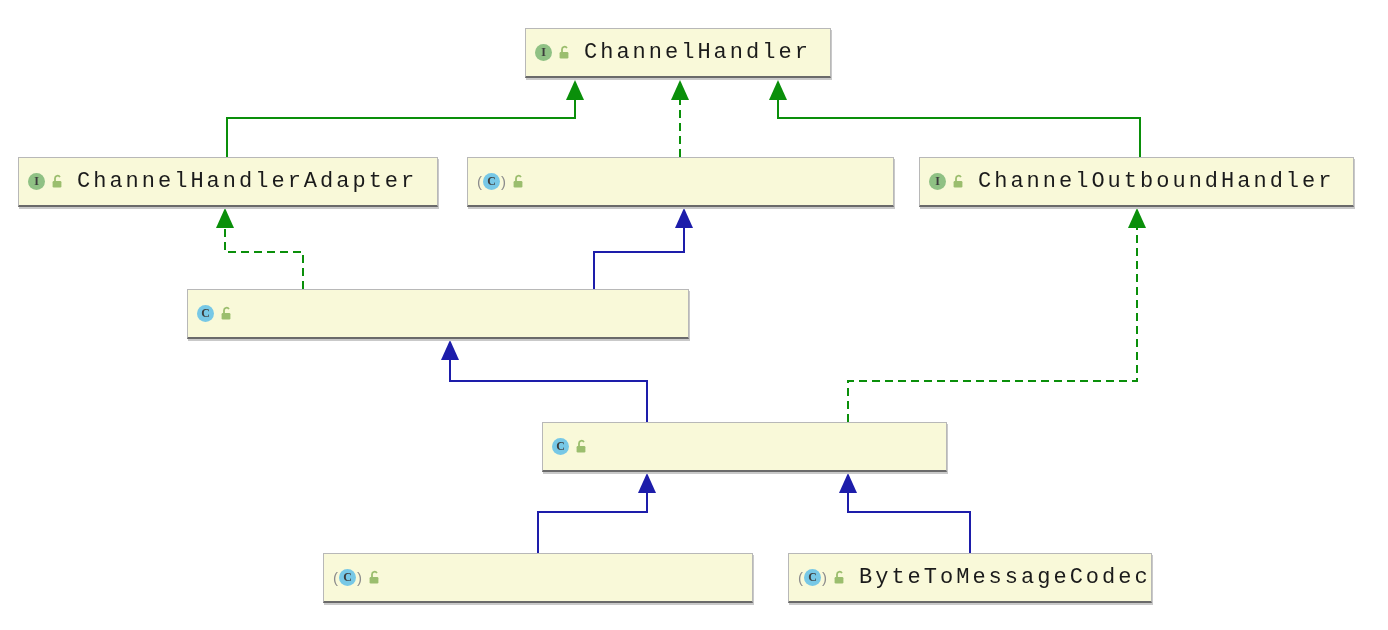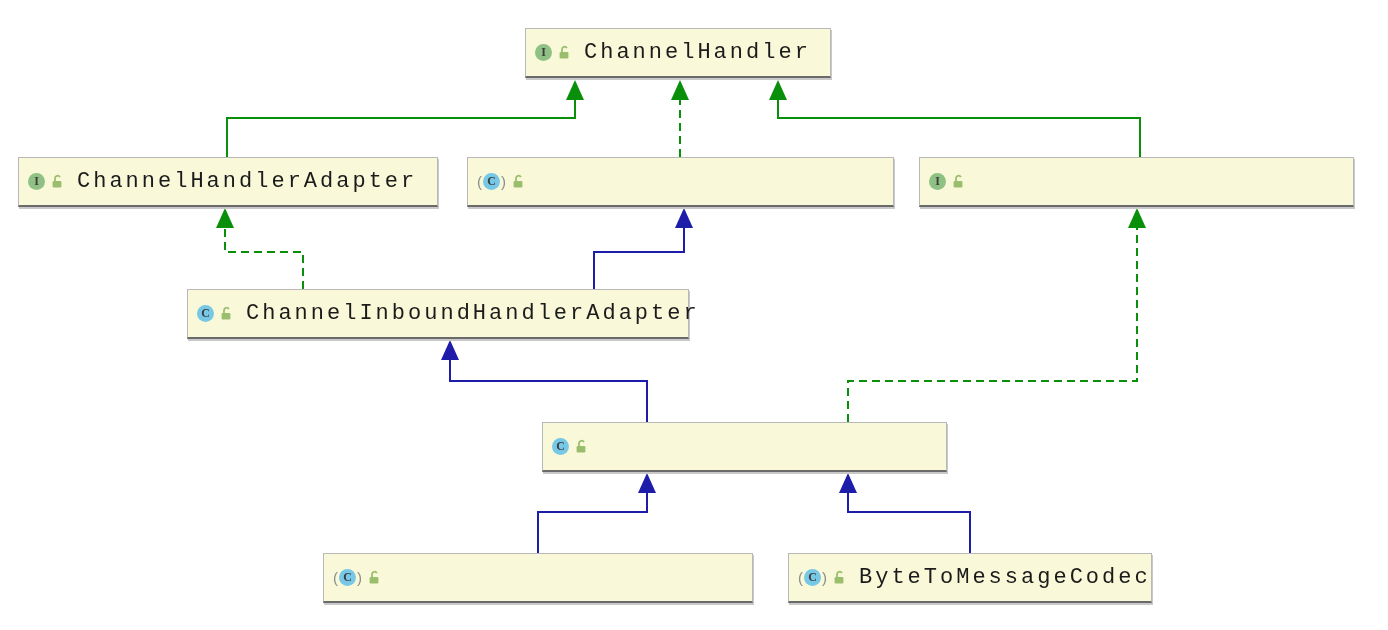--- a/index.html
+++ b/index.html
@@ -105,32 +105,32 @@
       <div class="node" style="left: 919px; top: 157px; width: 435px; height: 50px;">
     <span class="type-icon interface">
 
       <span class="circle">I</span>
 
     </span>
     <svg class="lock" width="14" height="15" viewBox="0 0 14 15">
       <path d="M5 7 V4.2 A2.6 2.6 0 0 1 9.9 3.1" fill="none" stroke="#9bbe6e" stroke-width="1.8"></path>
       <rect x="2.6" y="7" width="8.8" height="6.4" rx="1.2" fill="#9bbe6e"></rect>
     </svg>
+    <span class="label">ChannelOutboundHandler</span>
   </div>
       <div class="node" style="left: 187px; top: 289px; width: 502px; height: 50px;">
     <span class="type-icon class">
 
       <span class="circle">C</span>
 
     </span>
     <svg class="lock" width="14" height="15" viewBox="0 0 14 15">
       <path d="M5 7 V4.2 A2.6 2.6 0 0 1 9.9 3.1" fill="none" stroke="#9bbe6e" stroke-width="1.8"></path>
       <rect x="2.6" y="7" width="8.8" height="6.4" rx="1.2" fill="#9bbe6e"></rect>
     </svg>
-    <span class="label">ChannelInboundHandlerAdapter</span>
   </div>
       <div class="node" style="left: 542px; top: 422px; width: 405px; height: 50px;">
     <span class="type-icon class">
 
       <span class="circle">C</span>
 
     </span>
     <svg class="lock" width="14" height="15" viewBox="0 0 14 15">
       <path d="M5 7 V4.2 A2.6 2.6 0 0 1 9.9 3.1" fill="none" stroke="#9bbe6e" stroke-width="1.8"></path>
       <rect x="2.6" y="7" width="8.8" height="6.4" rx="1.2" fill="#9bbe6e"></rect>

